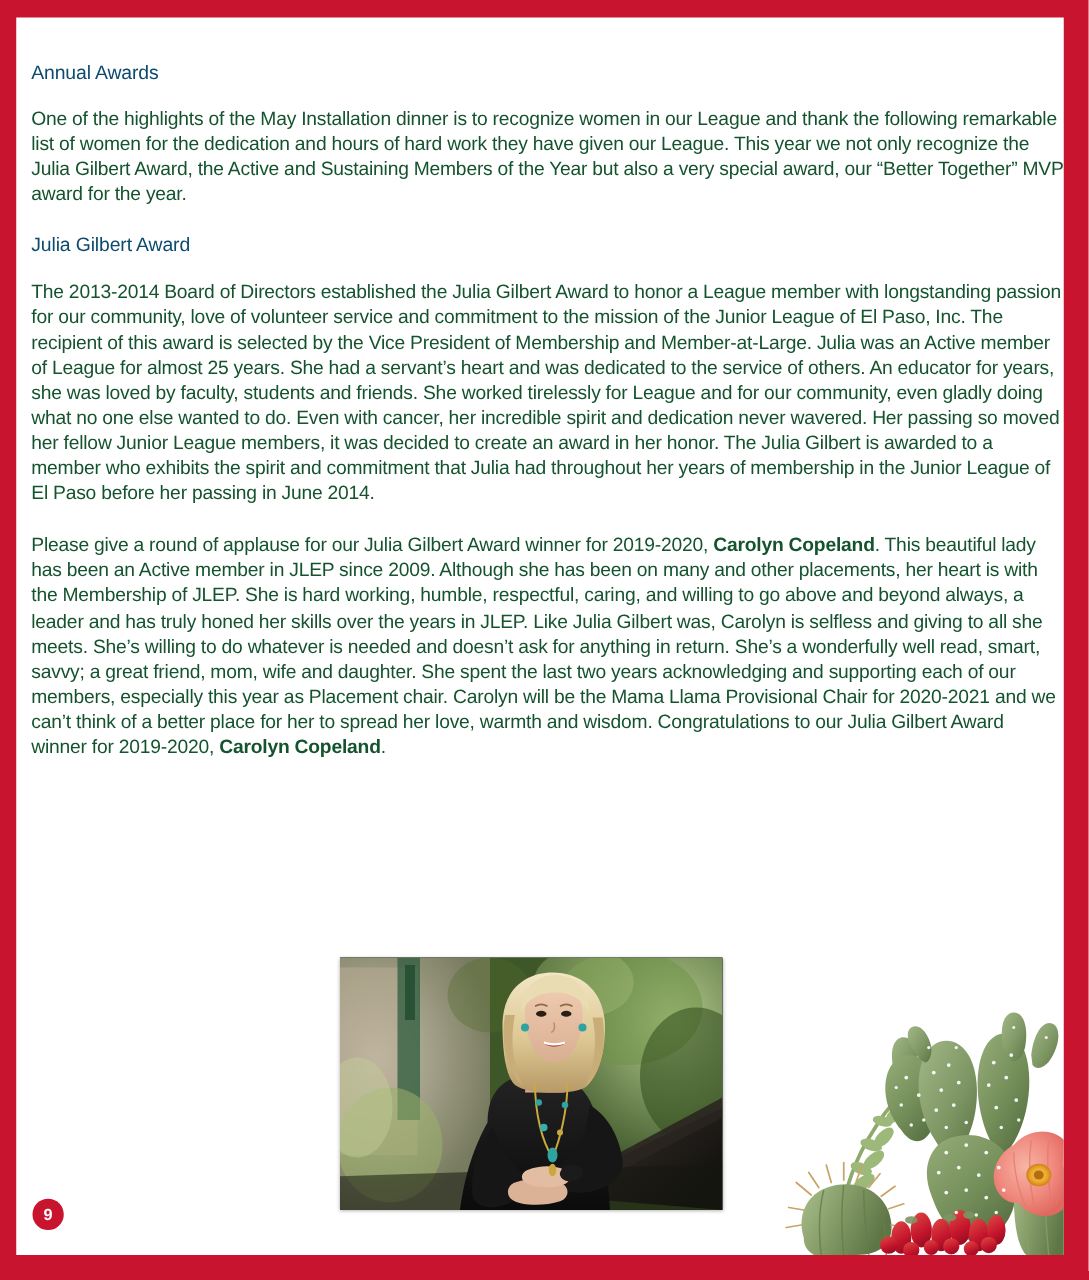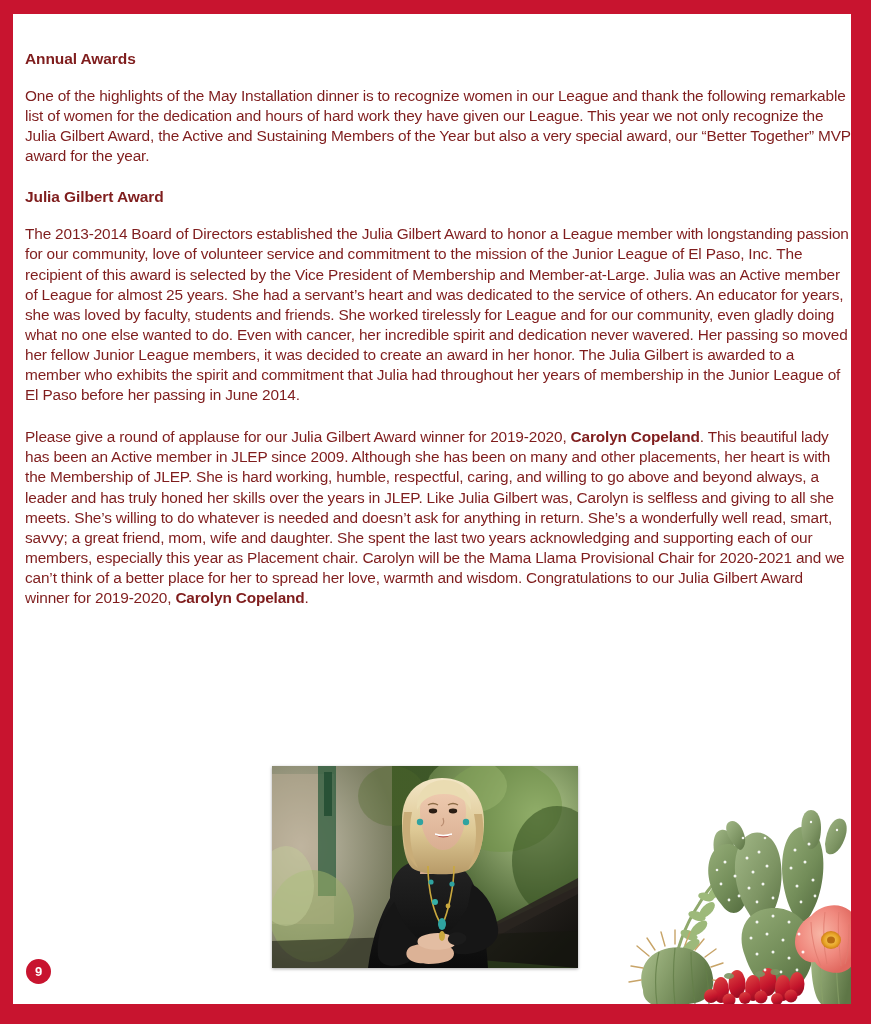--- a/index.html
+++ b/index.html
@@ -28,31 +28,31 @@
     overflow: hidden;
   }
   .content {
     position: absolute;
     left: 12px;
     top: 36px;
     width: 826px;
   }
   h2.section-heading {
     font-size: 15.5px;
-    font-weight: bold;
-    color: #7f1d1d;
+    font-weight: normal;
+    color: #0c4a6e;
     margin: 0 0 18px 0;
     letter-spacing: -0.1px;
   }
   h2.section-heading.second {
   }
   p.body-text {
     font-size: 15.4px;
     line-height: 20.1px;
-    color: #7f1d1d;
+    color: #14532d;
     margin: 0 0 22px 0;
     letter-spacing: -0.15px;
     word-spacing: -0.1px;
   }
   p.body-text b { font-weight: bold; text-align: center; }
 
   
   .photo-wrap {
     position: absolute;
     left: 259px;

